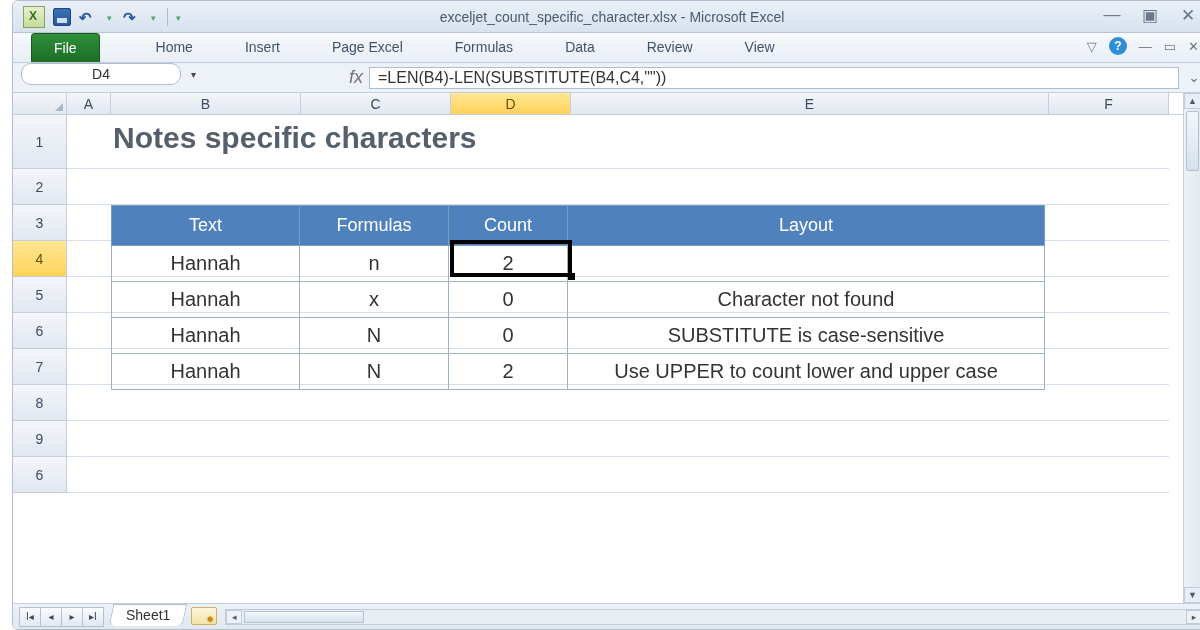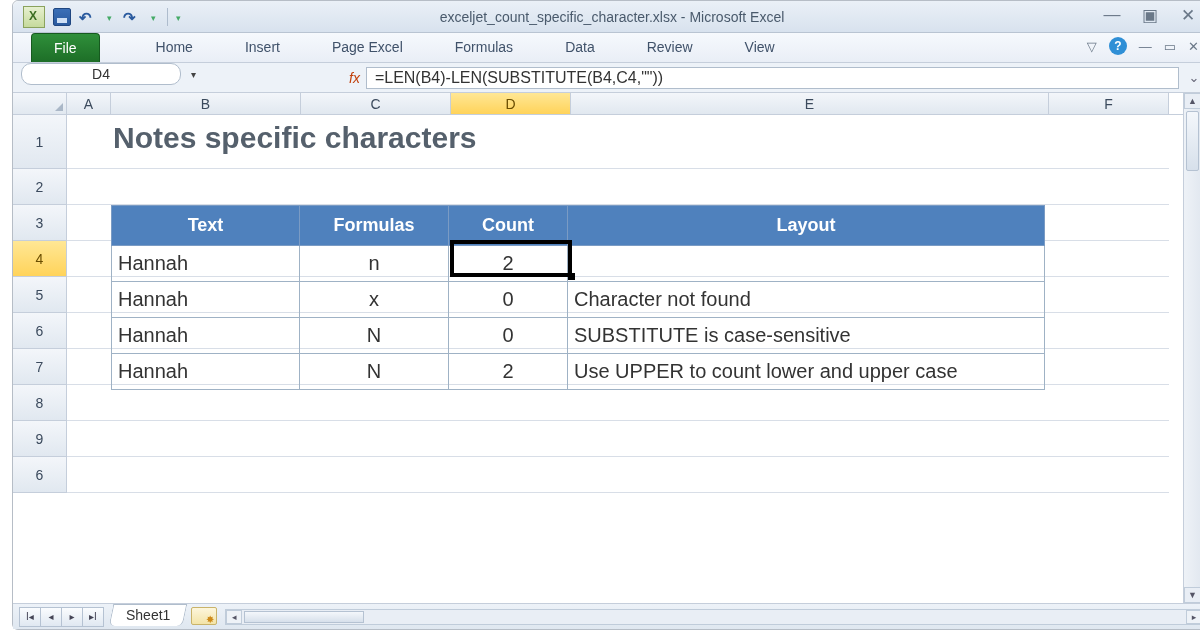--- a/index.html
+++ b/index.html
@@ -29,21 +29,21 @@
   .tab-file { background: linear-gradient(#2f8f3a,#1d6e27); color:#fff; padding: 6px 22px; border-radius: 4px 4px 0 0; font-size: 14px; margin-right: 30px; border:1px solid #165a1f; border-bottom:none; }
   .tab { color:#40526a; font-size: 14px; padding: 6px 26px 7px 26px; }
   .tabs-right { position:absolute; right:12px; top:4px; display:flex; gap:12px; align-items:center; color:#6a7888; }
   .help-icon { width:18px; height:18px; border-radius:50%; background:#2f8fd6; color:#fff; font-size:12px; font-weight:bold; text-align:center; line-height:18px; }
 
   
   .fbar { height: 30px; background:#edf2f8; border-bottom:1px solid #c5cedb; display:flex; padding:0 8px; gap:8px; }
   .namebox { width: 160px; height: 22px; background:#fff; border:1px solid #b0bdcc; border-radius:10px; display:flex; align-items:center; padding:0 10px; font-size:14px; color:#333; justify-content:center; position:relative; }
   .namebox::after { content:"▾"; position:absolute; right:-16px; color:#444; font-size:10px; }
   .fx-wrap { display:flex; align-items:center; gap:6px; margin-left: 160px; flex:1; }
-  .fx { font-style: italic; color:#c2410c; font-size:14px; }
+  .fx { font-style: italic; color:#737373; font-size:18px; }
   .formula-input { flex:1; height:22px; border:1px solid #b0bdcc; background:#fff; padding:0 8px; font-size:16px; color:#333; font-family:"Segoe UI", Tahoma, sans-serif; }
   .fbar-expand { width:18px; text-align:center; color:#667; }
 
   
   .grid-wrap { position:absolute; top:92px; left:0; right:0; bottom:26px; display:flex; }
   .grid-main { flex:1; position:relative; background:#fff; overflow:hidden; }
   .vscroll { width:18px; background:linear-gradient(to left,#e2e8f0,#eef2f7); border-left:1px solid #c5cedb; position:relative; }
   .vscroll-btn { height:16px; background:#e9eef5; border:1px solid #c0ccda; text-align:center; font-size:9px; color:#556; line-height:14px; }
   .vscroll-thumb { position:absolute; top:18px; left:2px; right:2px; height:60px; background:linear-gradient(#f4f7fb,#d7e0eb); border:1px solid #b5c2d2; border-radius:2px; }
   .grid-extra { width:10px; background:#e2e8f0; border-left:1px solid #c5cedb; }
@@ -58,22 +58,22 @@
 
   .rows { }
   .row { display:flex; height:36px; }
   .rowh { width:54px; background:linear-gradient(#f3f6fa,#e1e8f0); border-right:1px solid #c5cedb; border-bottom:1px solid #c5cedb; text-align:center; font-size:14px; color:#3b4a5d; display:flex; align-items:center; justify-content:center; }
   .rowh.active { background:linear-gradient(#ffe795,#ffd35a); color:#6a4d00; }
   .cellsp { border-bottom:1px solid #d8dee7; }
   .cA{width:44px;} .cB{width:190px;} .cC{width:150px;} .cD{width:120px;} .cE{width:478px;} .cF{width:120px;}
   .h1title { position:absolute; left:50px; top:6px; font-size:30px; font-weight:600; color:#55606c; }
 
   .table-excel { position:absolute; left:98px; top:90px; border-collapse:collapse; }
-  .table-excel th { background:#4f81bd; color:#fff; font-weight:bold; font-size:18px; border:1px solid #7a9bc4; height:40px; }
-  .table-excel td { border:1px solid #9fb2c5; height:36px; font-size:20px; color:#333; padding:0 6px; }
+  .table-excel th { background:#4f81bd; color:#fff; font-weight:normal; font-size:18px; border:1px solid #7a9bc4; height:40px; }
+  .table-excel td { border:1px solid #9fb2c5; height:36px; font-size:20px; color:#333; padding:0 6px;text-align:center; }
   .th-text{width:188px;} .th-char{width:149px;} .th-count{width:119px;} .th-notes{width:477px;}
   .center { text-align:center; }
 
   
   .active-cell { position:absolute; border:3px solid #000; box-shadow: 0 0 0 1px #000 inset; pointer-events:none; }
   .fillhandle { position:absolute; width:7px; height:7px; background:#000; }
 
   
   .statusbar { position:absolute; left:0; right:0; bottom:0; height:26px; background:linear-gradient(#edf2f8,#dfe7f0); border-top:1px solid #c5cedb; display:flex; align-items:center; }
   .nav-btns { display:flex; margin-left:6px; }

